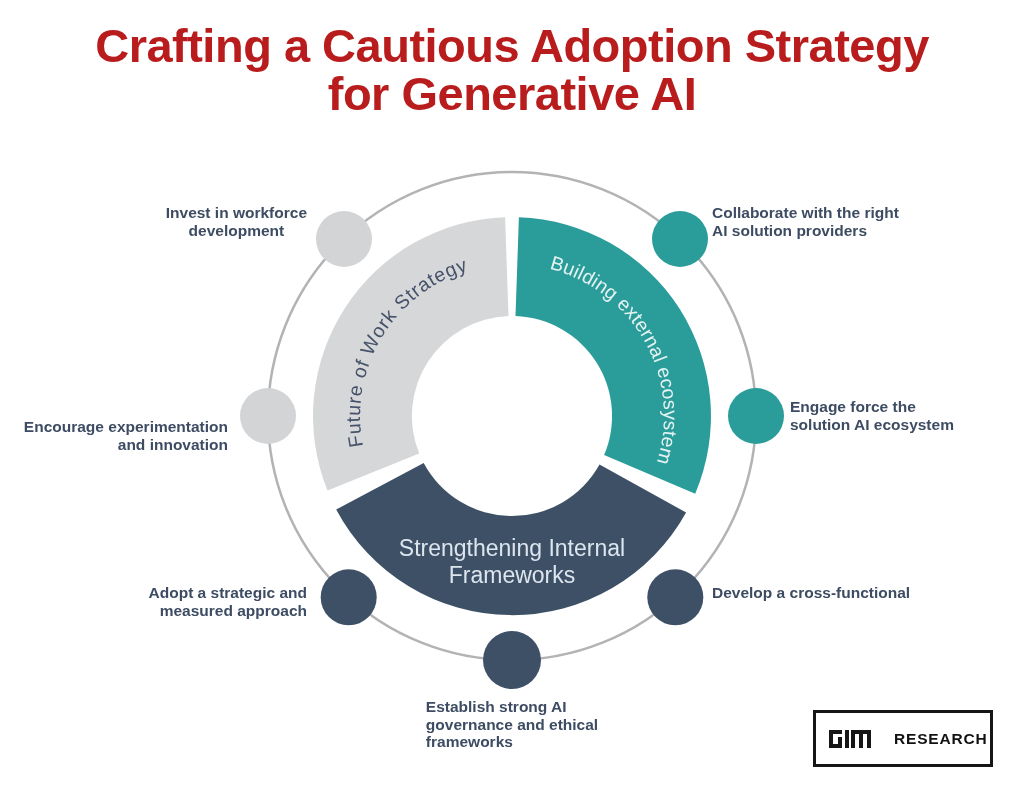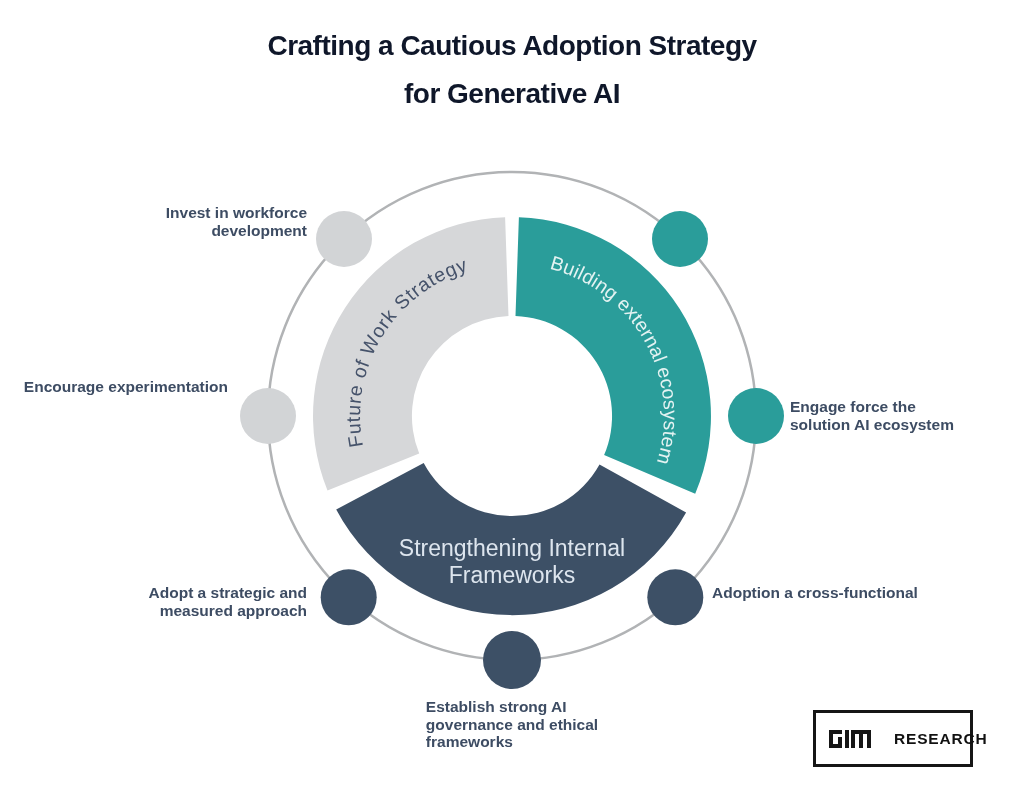--- a/index.html
+++ b/index.html
@@ -2,44 +2,44 @@
 <html><head>
 <meta charset="utf-8">
 <style>
   html,body { margin:0; padding:0; }
   body {
     width:1024px; height:787px; position:relative; overflow:hidden;
     background:#ffffff; font-family:"Liberation Sans", sans-serif;
   }
   .title {
     position:absolute; top:22px; left:0; width:1024px;
-    text-align:center; font-weight:bold; font-size:28px; line-height:48px;
-    color:#0f172a; letter-spacing:-0.5px;
+    text-align:center; font-weight:bold; font-size:47px; line-height:48px;
+    color:#b91c1c; letter-spacing:-0.5px;
   }
   svg.diagram { position:absolute; left:0; top:0; }
   .arc-text { font-size:19.5px; font-weight:normal; }
   .teal-arc-text { fill:#e4f3f2; letter-spacing:0.2px; }
   .gray-arc-text { fill:#45526a; letter-spacing:0.8px; }
   .navy-line { fill:#dde5ee; font-size:23px; text-anchor:middle; font-weight:normal; }
   .node-label {
     position:absolute; font-weight:bold; font-size:15.5px; line-height:17.5px;
     color:#3d4c63; white-space:nowrap;
   }
   .align-right { text-align:right; }
   .align-left  { text-align:left; }
   .align-center{ text-align:left; }
-  .nl-1 { top:204px; right:717px; }
+  .nl-1 { top:204px; right:717px;text-align:center; }
   .nl-2 { top:204px; left:712px; }
-  .nl-3 { top:378px; right:796px;margin-left:19px; }
+  .nl-3 { top:418px; right:796px;margin-left:19px; }
   .nl-4 { top:398px; left:790px; }
   .nl-5 { top:584px; right:717px; }
   .nl-6 { top:698px; left:512px; transform:translateX(-50%); }
   .nl-7 { top:584px; left:712px; }
   .logo {
-    position:absolute; left:813px; top:710px; width:160px; height:57px;
+    position:absolute; left:813px; top:710px; width:180px; height:57px;
     box-sizing:border-box; border:3px solid #161616; background:#ffffff;
     display:flex; align-items:center; padding:0 11px;
   }
   .logo-mark { flex:0 0 auto; }
   .logo-divider { width:2px; height:30px; background:#161616; margin:0 9px 0 10px; }
   .logo-text { font-weight:bold; font-size:15.5px; letter-spacing:0.8px; color:#111111; }
 </style>
 </head>
 <body>
 
@@ -77,39 +77,42 @@
   <circle cx="348.7" cy="597.3" r="28" fill="#3d5066"></circle>
   <circle cx="512" cy="660" r="29" fill="#3d5066"></circle>
   <circle cx="675.3" cy="597.3" r="28" fill="#3d5066"></circle>
 </svg>
 
 <div class="node-label nl-1 align-right">
   <div>Invest in workforce</div>
   <div>development</div>
 </div>
 <div class="node-label nl-2 align-left">
+  <div>Collaborate with the right</div>
+  <div>AI solution providers</div>
 </div>
 <div class="node-label nl-3 align-right">
   <div>Encourage experimentation</div>
+  <div>and innovation</div>
 </div>
 <div class="node-label nl-4 align-left">
   <div>Engage force the</div>
   <div>solution AI ecosystem</div>
 </div>
 <div class="node-label nl-5 align-right">
   <div>Adopt a strategic and</div>
   <div>measured approach</div>
 </div>
 <div class="node-label nl-6 align-center">
   <div>Establish strong AI</div>
   <div>governance and ethical</div>
   <div>frameworks</div>
 </div>
 <div class="node-label nl-7 align-left">
-  <div>Adoption a cross-functional</div>
+  <div>Develop a cross-functional</div>
 </div>
 
 <div class="logo">
   <svg class="logo-mark" width="48" height="20" viewBox="0 0 44 20" fill="#161616" role="img" aria-label="AIM">
     <rect x="0" y="1" width="13" height="4"></rect>
     <rect x="0" y="1" width="4" height="18"></rect>
     <rect x="0" y="15" width="13" height="4"></rect>
     <rect x="9" y="8" width="4" height="7"></rect>
     <rect x="16" y="1" width="4" height="18"></rect>
     <rect x="22" y="1" width="20" height="4"></rect>

